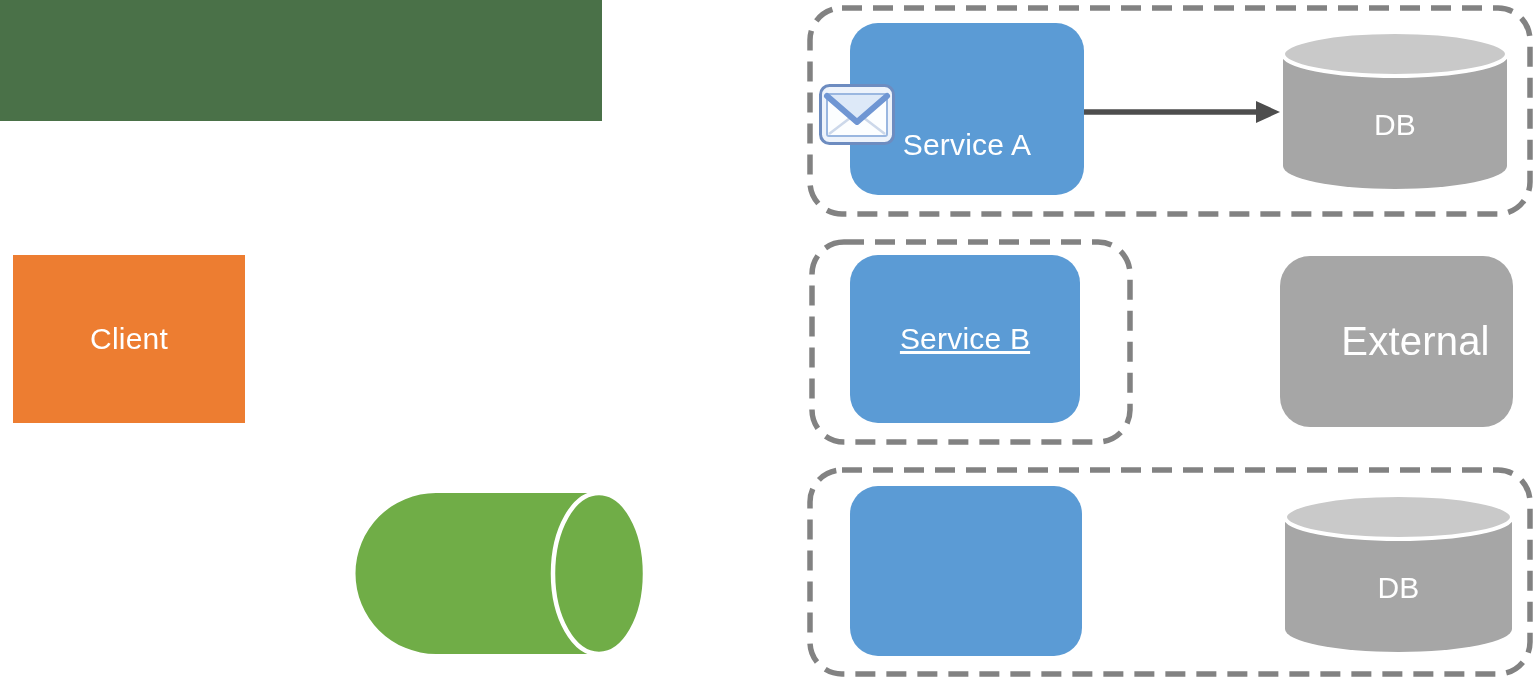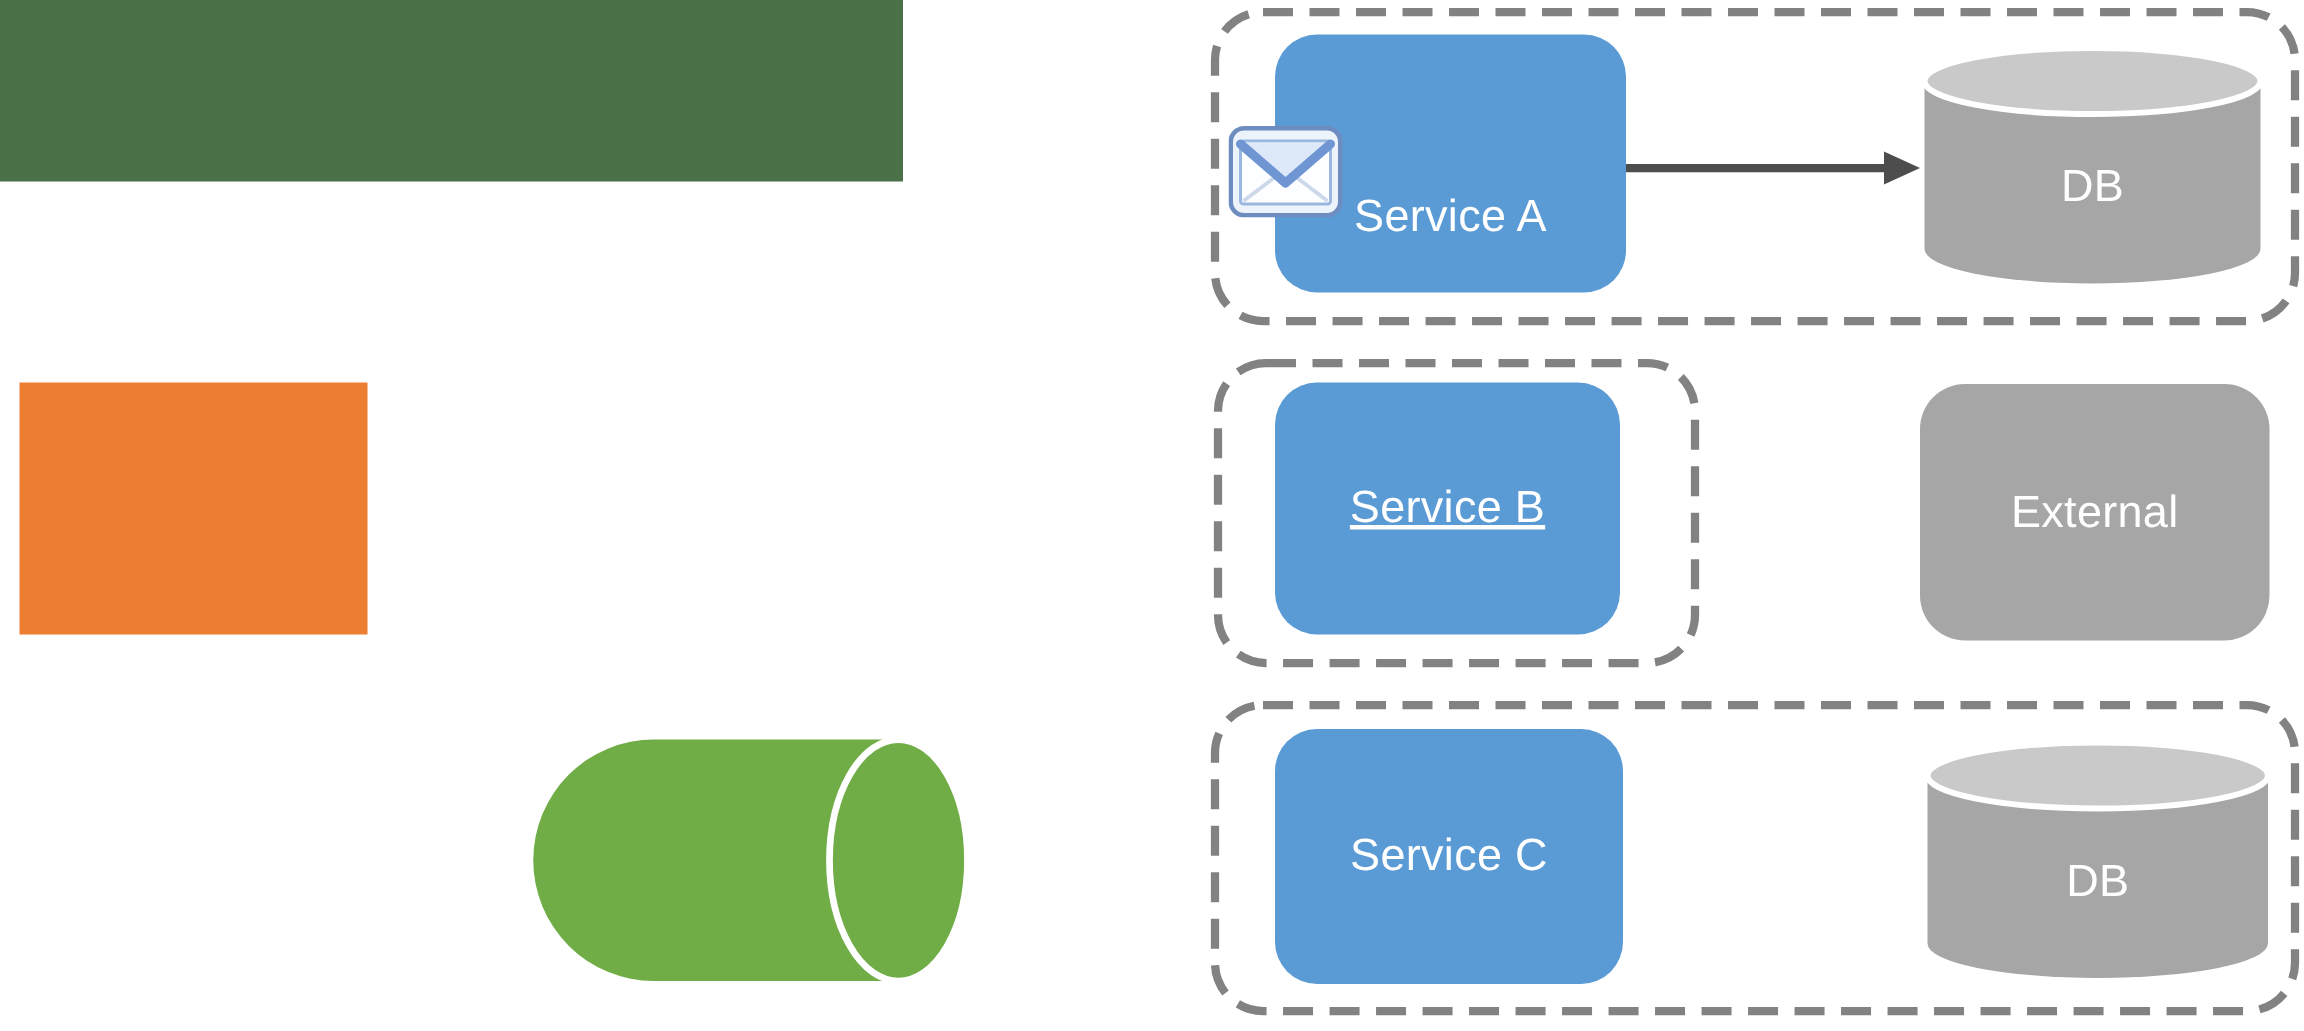--- a/index.html
+++ b/index.html
@@ -53,20 +53,21 @@
   svg { display: block; }
 </style>
 </head>
 <body>
 
 <div class="canvas">
 
   <div class="abs banner"></div>
 
   <div class="abs client-box"></div>
+  <div class="label" style="left:13px; top:255px; width:232px; height:168px;">Client</div>
 
   <svg class="abs" style="left:352px; top:490px;" width="296" height="167" viewBox="0 0 296 167">
     <path d="M 247 3 L 84 3 A 80.5 80.5 0 0 0 84 164 L 247 164 Z" fill="#70AD47"></path>
     <ellipse cx="247" cy="83.5" rx="46" ry="80.5" fill="#70AD47" stroke="#ffffff" stroke-width="4.5"></ellipse>
   </svg>
 
   <svg class="abs" style="left:806px; top:4px;" width="728" height="214" viewBox="0 0 728 214">
     <rect x="4" y="4" width="720" height="206" rx="32" ry="32" fill="none" stroke="#828282" stroke-width="5.5" stroke-dasharray="20 11"></rect>
   </svg>
 
@@ -97,24 +98,23 @@
   <svg class="abs" style="left:1280px; top:28px;" width="230" height="164" viewBox="0 0 230 164">
     <path d="M3 26 L3 138 A112 23 0 0 0 227 138 L227 26 Z" fill="#A6A6A6"></path>
     <ellipse cx="115" cy="26" rx="112" ry="22" fill="#C9C9C9" stroke="#ffffff" stroke-width="4"></ellipse>
   </svg>
   <div class="label" style="left:1280px; top:70px; width:230px; height:110px;">DB</div>
 
   <div class="service-box" style="left:850px; top:255px; width:230px; height:168px;"></div>
   <div class="label" style="left:850px; top:255px; width:230px; height:168px; font-size:30px;text-decoration:underline;">Service B</div>
 
   <div class="abs external-box"></div>
-  <div class="label" style="left:1280px; top:256px; width:233px; height:171px; font-size:30px;">External</div>
+  <div class="label" style="left:1280px; top:256px; width:233px; height:171px; font-size:40px;padding-left:19px;">External</div>
 
   <div class="service-box" style="left:850px; top:486px; width:232px; height:170px;"></div>
-  <div class="label" style="left:850px; top:486px; width:232px; height:170px; font-size:30px;">Service C</div>
 
   <svg class="abs" style="left:1282px; top:491px;" width="233" height="164" viewBox="0 0 233 164">
     <path d="M3 26 L3 138 A113.5 23 0 0 0 230 138 L230 26 Z" fill="#A6A6A6"></path>
     <ellipse cx="116.5" cy="26" rx="113.5" ry="22" fill="#C9C9C9" stroke="#ffffff" stroke-width="4"></ellipse>
   </svg>
   <div class="label" style="left:1282px; top:533px; width:233px; height:110px;">DB</div>
 
 </div>
 
 </body></html>

